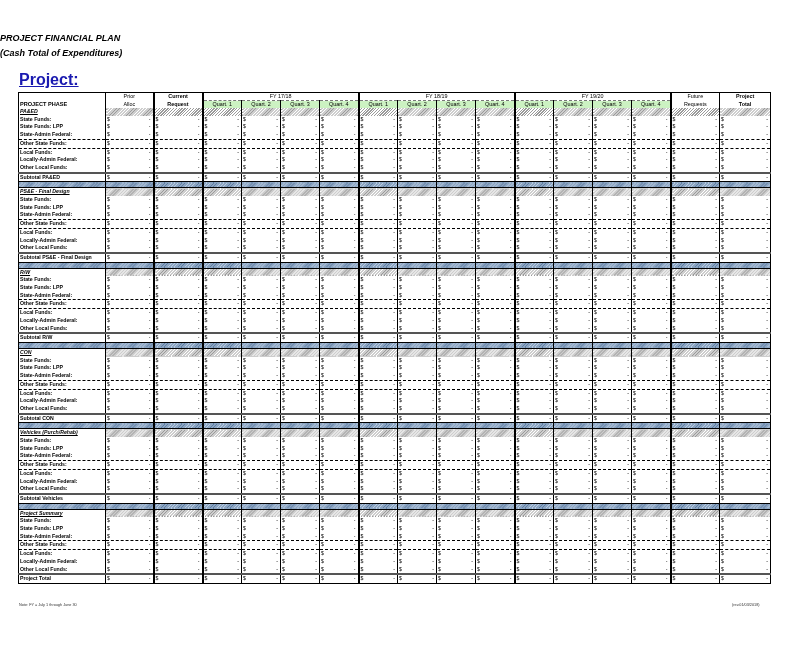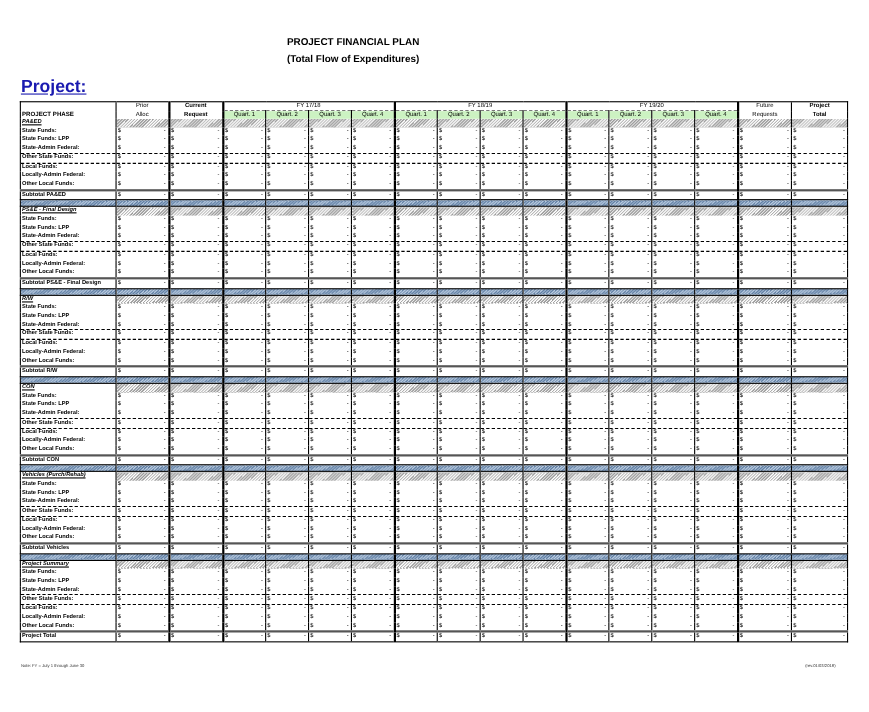--- a/index.html
+++ b/index.html
@@ -1,17 +1,17 @@
 <!DOCTYPE html>
 <html><head>
 <meta charset="utf-8">
 <style>
   html,body{margin:0;padding:0;background:#fff;}
   body{width:790px;height:647px;position:relative;font-family:"Liberation Sans",sans-serif;color:#000;overflow:hidden;}
-  .title{position:absolute;left:0;width:642px;text-align:center;font-weight:bold;font-size:9px;}
+  .title{position:absolute;left:0;width:642px;font-weight:bold;font-size:9px;font-style:italic;}
   .t1{top:33px;}
   .t2{top:48px;}
   .project{position:absolute;left:19px;top:71px;font-size:16px;font-weight:bold;color:#1a1ab0;text-decoration:underline;}
   table{position:absolute;left:18px;top:92px;border-collapse:collapse;table-layout:fixed;width:752px;font-size:5.2px;}
   td{padding:0 1px;height:7.7px;line-height:7.7px;white-space:nowrap;overflow:hidden;border-left:1px solid #000;}
   td.lbl{font-weight:bold;border-left:1.5px solid #000;}
   td.thick{border-left:2px solid #000;}
   td.last{border-right:1.5px solid #000;}
   .hdr td{text-align:center;font-size:5.4px;height:7px;line-height:7px;}
   .hdr1 td{border-top:1.5px solid #000;}
@@ -27,21 +27,21 @@
   .sub td.lbl{font-style:normal;}
   .tot td{border-top:2px solid #555;border-bottom:1.5px solid #000;}
   .note{position:absolute;top:603px;font-size:3.8px;color:#333;}
   .note.l{left:19px;}
   .note.r{left:732px;}
 </style>
 </head>
 <body>
 
 <div class="title t1">PROJECT FINANCIAL PLAN</div>
-<div class="title t2">(Total Flow of Expenditures)</div>
+<div class="title t2">(Cash Total of Expenditures)</div>
 <div class="project">Project:</div>
 
 <table>
   <colgroup>
     <col style="width:87px">
       <col style="width:48px">
       <col style="width:49px">
     <col style="width:39px">
       <col style="width:39px">
       <col style="width:39px">

